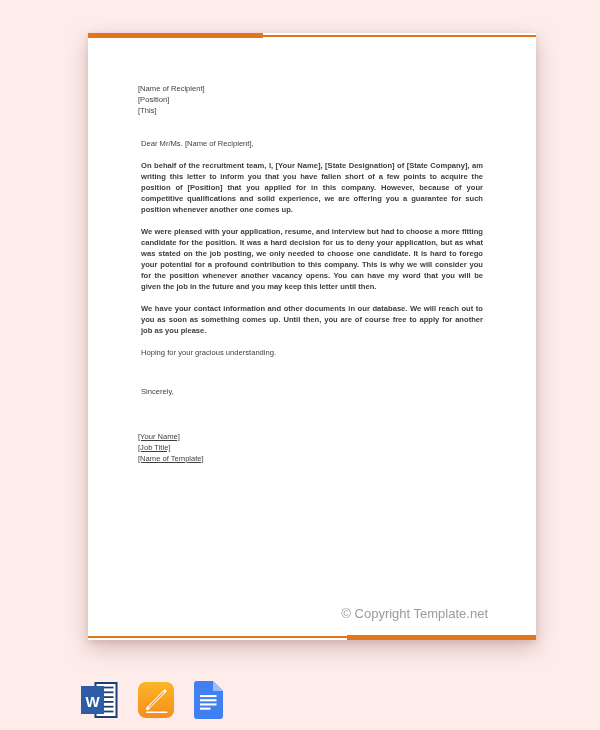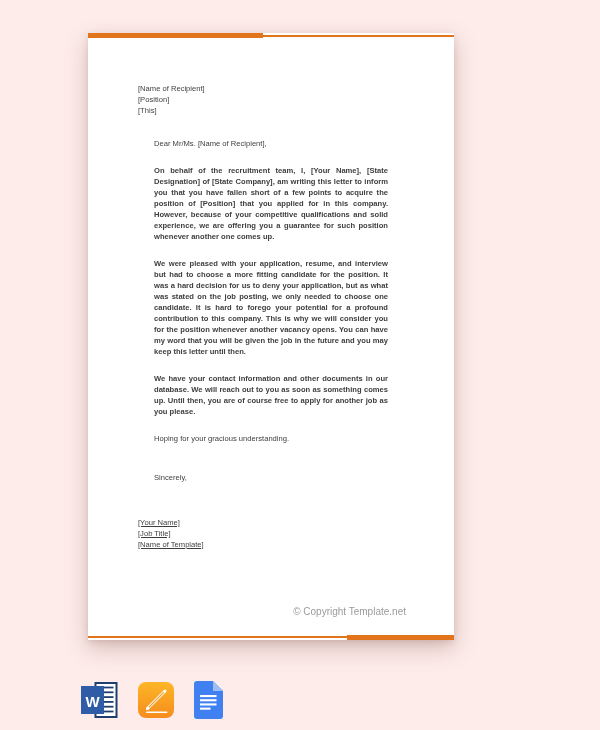--- a/index.html
+++ b/index.html
@@ -9,49 +9,49 @@
     font-family: "Liberation Sans", sans-serif;
     position: relative;
     overflow: hidden;
   }
   .screen { position: absolute; inset: 0; }
 
   
   .page {
     position: absolute;
     left: 88px; top: 33px;
-    width: 366px; height: 607px;
+    width: 448px; height: 607px;
     background: #ffffff;
     box-shadow: 0 8px 20px rgba(141, 97, 88, 0.35), 0 2px 6px rgba(141, 97, 88, 0.18);
   }
   .bar { position: absolute; background: #e2751c; }
   .bar-top-thick   { top: 0; left: 0; width: 175px; height: 5px; }
   .bar-top-thin    { top: 2px; left: 175px; right: 0; height: 2px; }
   .bar-bottom-thin { bottom: 2px; left: 0; width: 259px; height: 2px; }
   .bar-bottom-thick{ bottom: 0; left: 259px; right: 0; height: 5px; }
 
   .letter-body {
     position: absolute;
     top: 50px; left: 50px; right: 50px;
     font-size: 7.6px;
     line-height: 11px;
     color: #3e3e3e;
   }
-  .letter-body p { margin: 16px; }
+  .letter-body p { margin: 3px; }
   .recipient-block div { text-align: left; }
   .salutation { margin-top: 22px !important; }
   .para { margin-top: 11px !important; text-align: justify; font-weight: bold; }
   .hoping { margin-top: 11px !important; }
   .closing { margin-top: 28px !important; }
   .signature-block { margin-top: 34px; text-decoration: underline; }
 
   .page-footer {
     position: absolute;
     top: 573px; right: 48px;
-    font-size: 10px;
+    font-size: 13px;
     color: #9b9b9b;
   }
 
   
   .icons-row {
     position: absolute;
     left: 81px; top: 681px;
     display: flex;
     align-items: center;
     gap: 20px;

